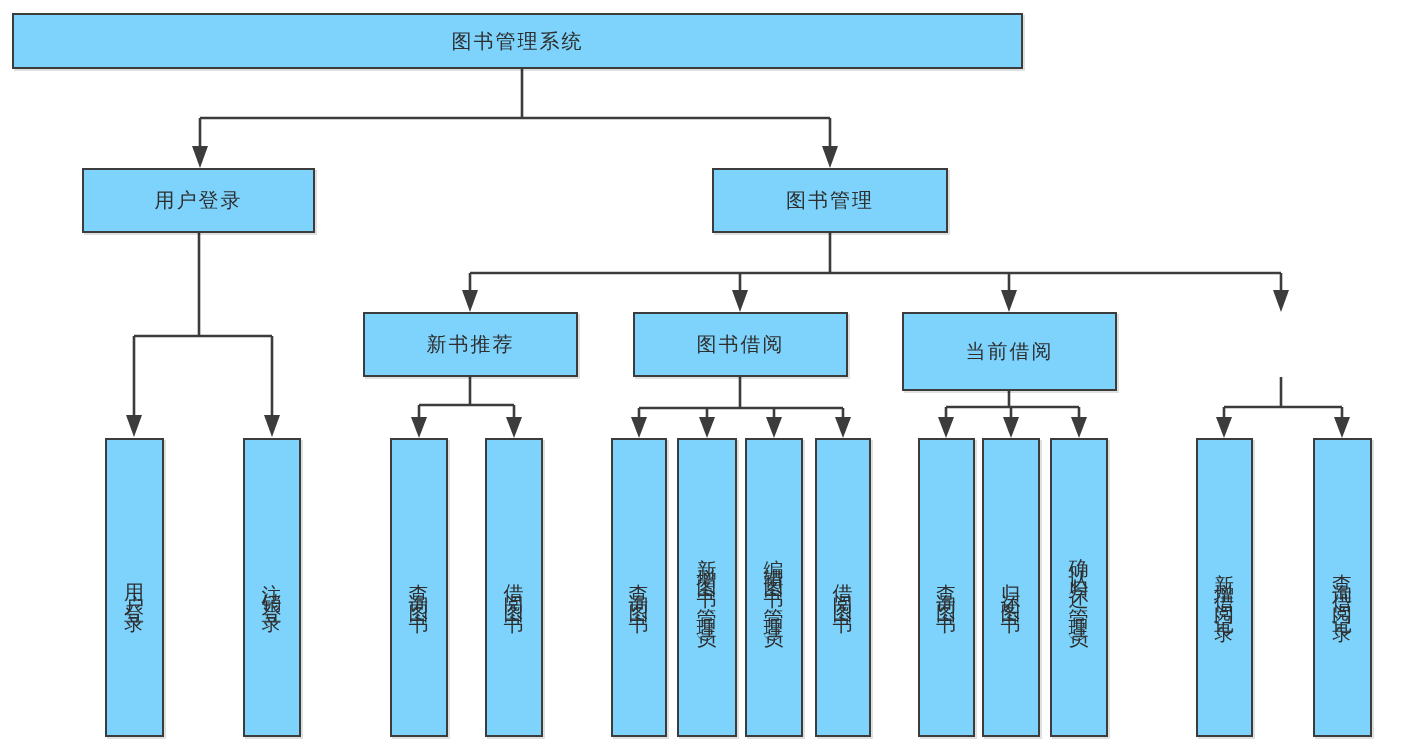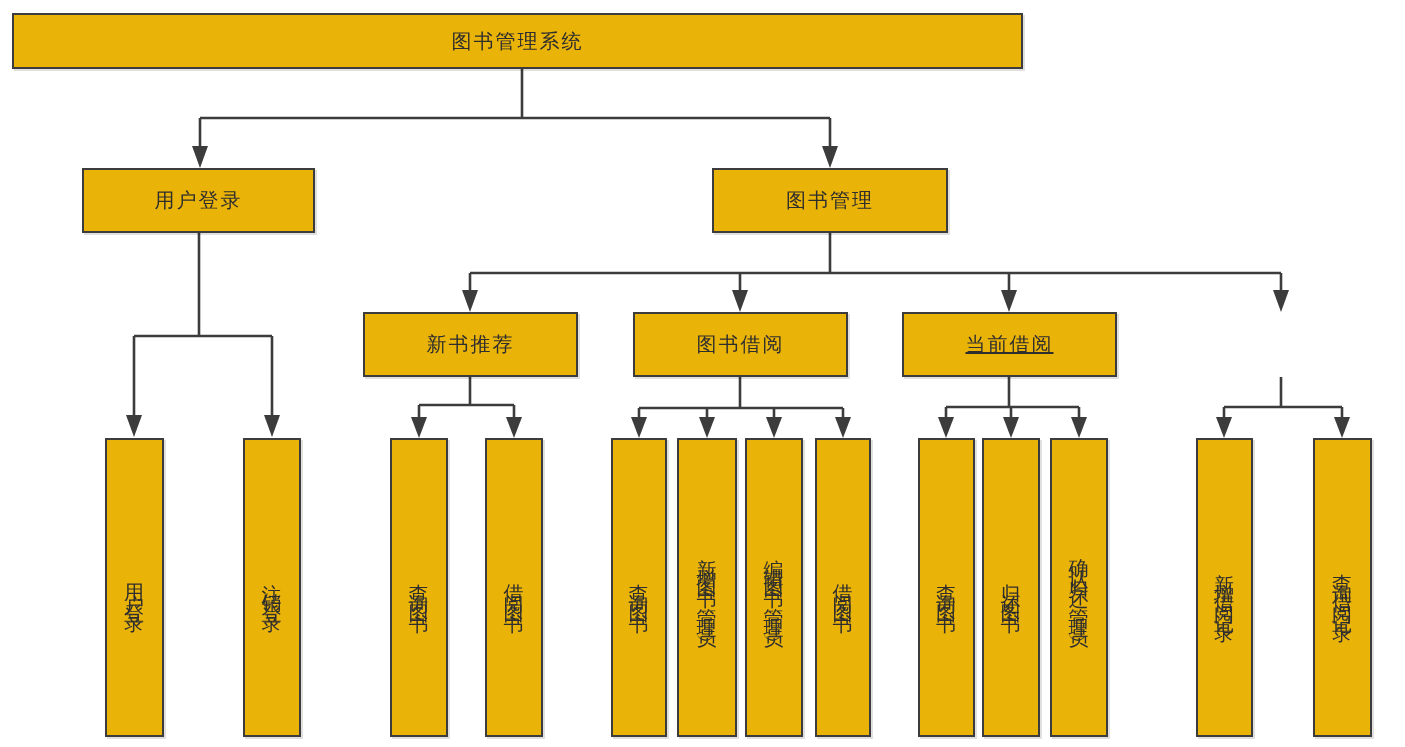--- a/index.html
+++ b/index.html
@@ -8,21 +8,21 @@
   html,body{margin:0;padding:0;background:#fff;}
   body{font-family:"DejaVu Sans","Liberation Sans",sans-serif;}
   .canvas{
     position:relative;width:1405px;height:747px;background:var(--bg);
     overflow:hidden;color:var(--text);
   }
   .connectors{position:absolute;left:0;top:0;width:1405px;height:747px;}
   .connectors path{stroke:var(--line);stroke-width:2.6;fill:none;}
   .connectors polygon{fill:var(--line);stroke:none;}
   .node{
-    position:absolute;box-sizing:border-box;background:#eab308;
+    position:absolute;box-sizing:border-box;background:#7dd3fc;
     border:2.5px solid var(--line);
     box-shadow:2px 2px 0 rgba(0,0,0,0.12);
     display:flex;align-items:center;justify-content:center;
     font-size:20px;letter-spacing:2px;color:var(--text);
     white-space:nowrap;
   }
   .leaf{
     writing-mode:vertical-rl;text-orientation:mixed;
     letter-spacing:10px;font-size:20px;white-space:normal;
     line-height:1;
@@ -74,21 +74,21 @@
     <polygon points="1334,417 1350,417 1342,438"></polygon>
   </svg>
 
   <div class="node" style="left:12px;top:13px;width:1011px;height:56px;">图书管理系统</div>
 
   <div class="node" style="left:82px;top:168px;width:233px;height:65px;">用户登录</div>
   <div class="node" style="left:712px;top:168px;width:236px;height:65px;">图书管理</div>
 
   <div class="node" style="left:363px;top:312px;width:215px;height:65px;">新书推荐</div>
   <div class="node" style="left:633px;top:312px;width:215px;height:65px;">图书借阅</div>
-  <div class="node" style="left:902px;top:312px;width:215px;height:65px;text-decoration:underline;">当前借阅</div>
+  <div class="node" style="left:902px;top:312px;width:215px;height:79px;">当前借阅</div>
 
   <div class="node leaf" style="left:105px;top:438px;width:59px;height:299px;">用户登录</div>
   <div class="node leaf" style="left:243px;top:438px;width:58px;height:299px;">注销登录</div>
 
   <div class="node leaf" style="left:390px;top:438px;width:58px;height:299px;">查询图书</div>
   <div class="node leaf" style="left:485px;top:438px;width:58px;height:299px;">借阅图书</div>
 
   <div class="node leaf" style="left:611px;top:438px;width:56px;height:299px;">查询图书</div>
   <div class="node leaf" style="left:677px;top:438px;width:60px;height:299px;">新增图书（管理员）</div>
   <div class="node leaf" style="left:745px;top:438px;width:58px;height:299px;">编辑图书（管理员）</div>

